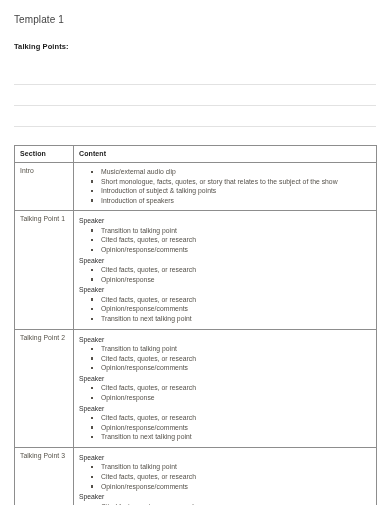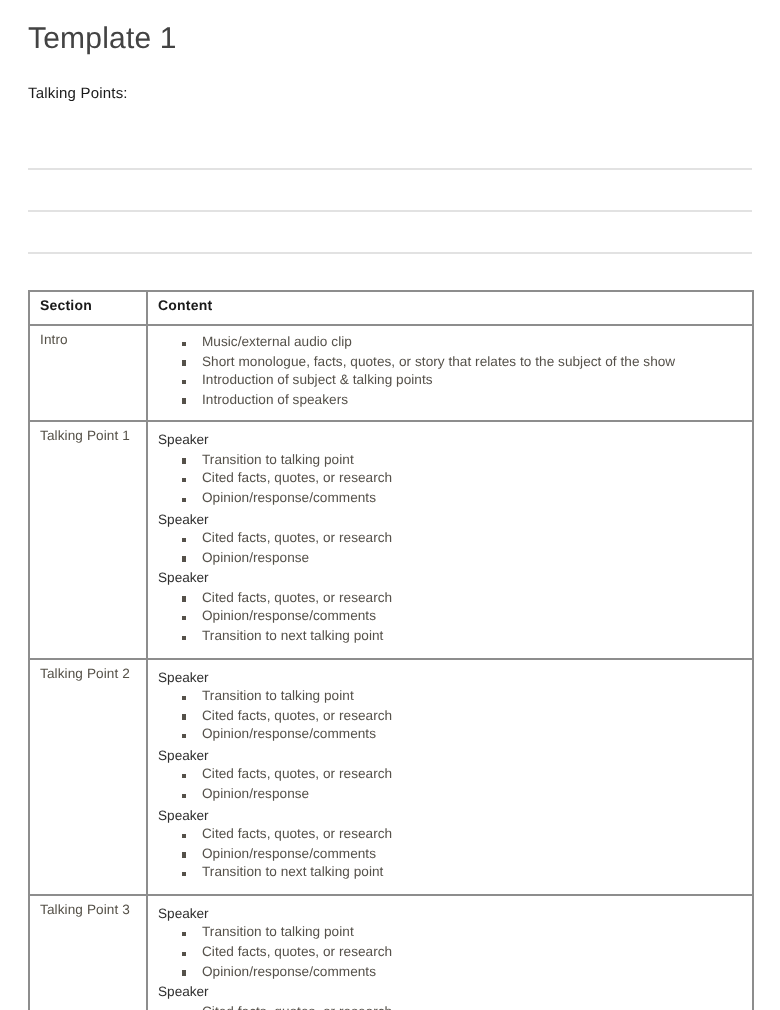--- a/index.html
+++ b/index.html
@@ -16,31 +16,31 @@
   }
   .page {
     position: relative;
     width: 390px;
     height: 505px;
     background: #ffffff;
     box-sizing: border-box;
     padding: 0 14px;
   }
   .doc-title {
-    font-size: 15px;
+    font-size: 10px;
     font-weight: 400;
     color: #434343;
     letter-spacing: 0.1px;
     margin: 0;
     padding-top: 11px;
     line-height: 18px;
   }
   .section-label {
     font-size: 7.5px;
-    font-weight: normal;
+    font-weight: bold;
     color: #1a1a1a;
     margin: 0;
     padding-top: 13px;
     line-height: 10px;
     letter-spacing: 0.1px;
   }
   .write-lines {
     margin-top: 12px;
   }
   .write-line {

